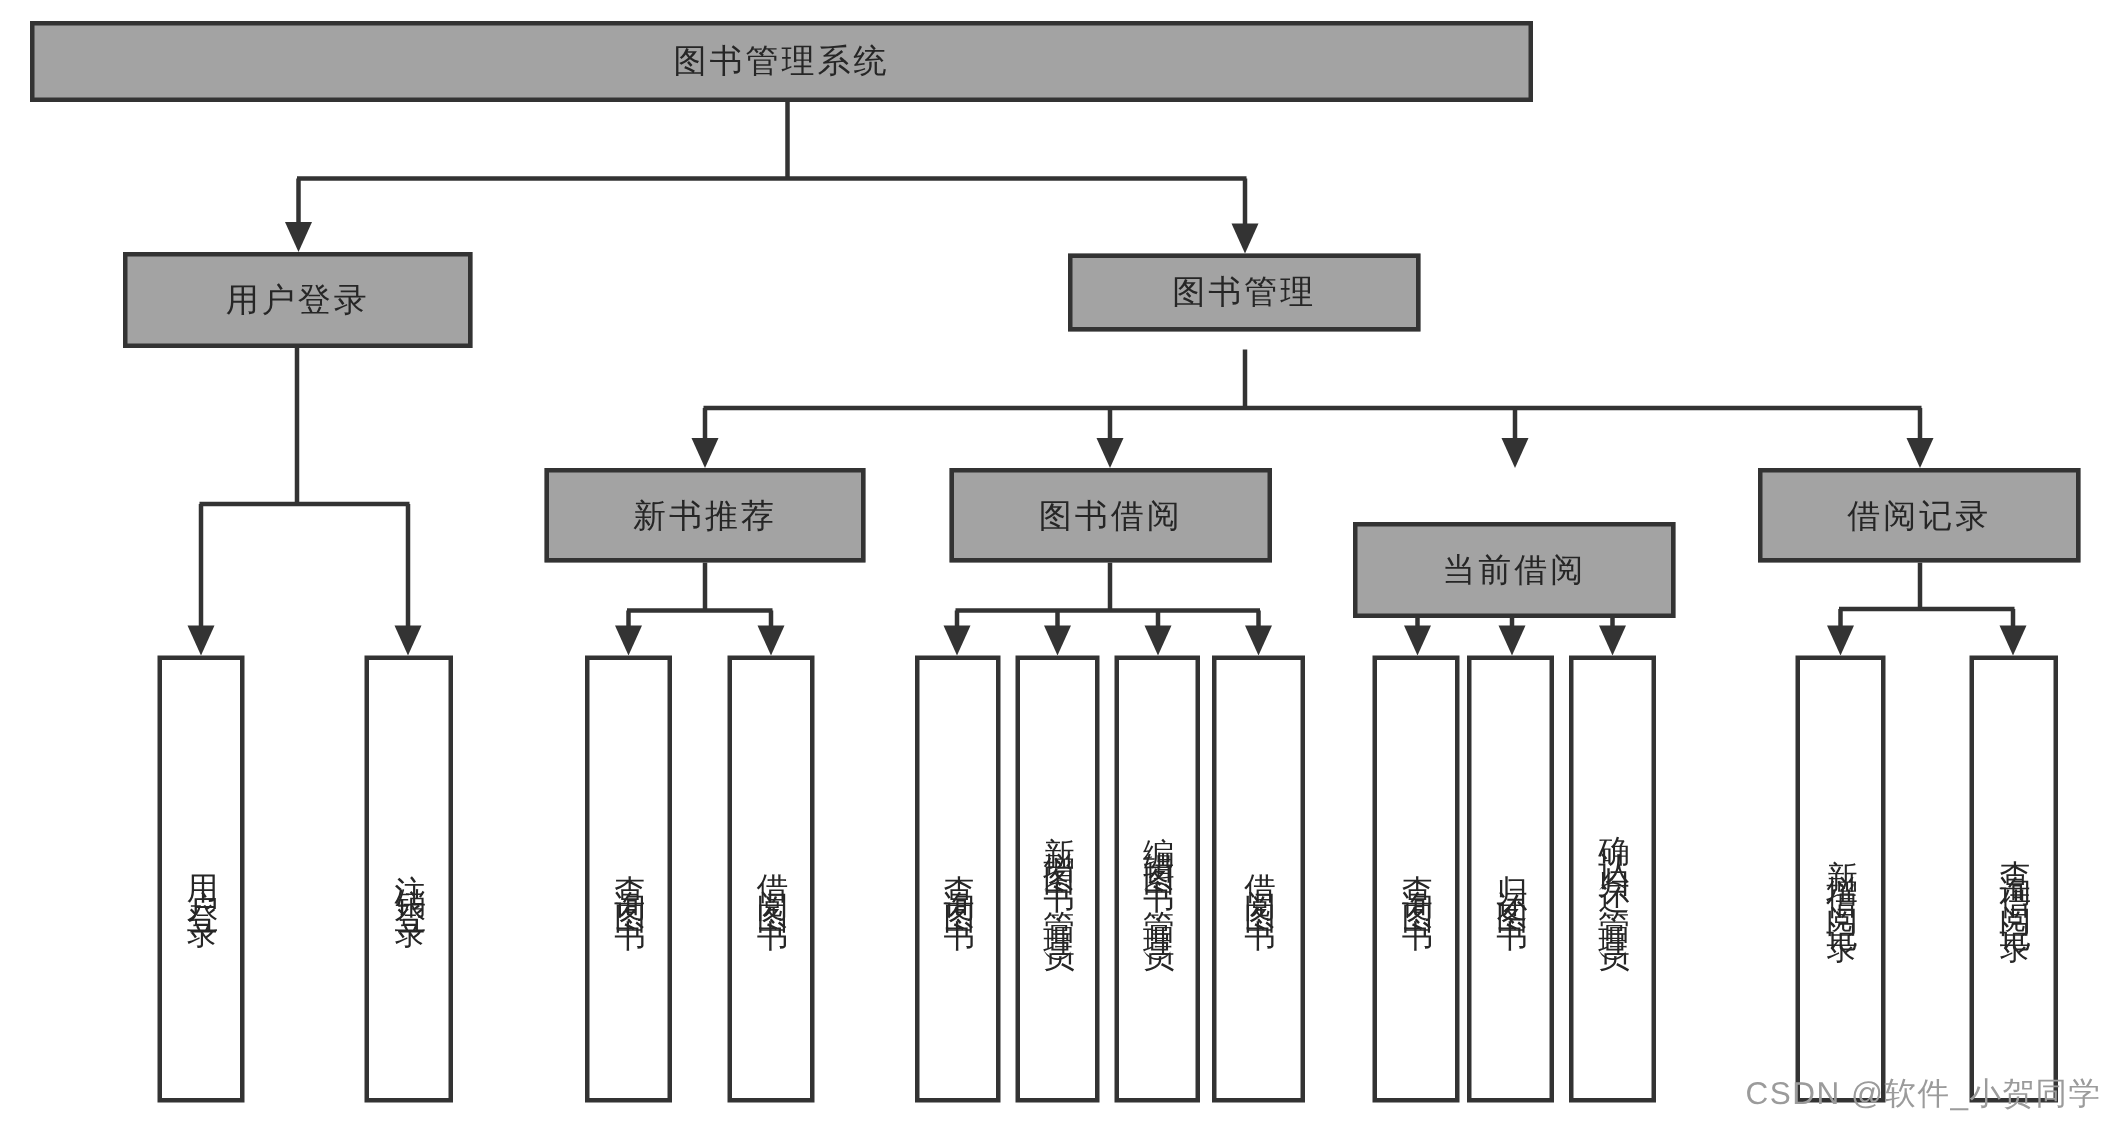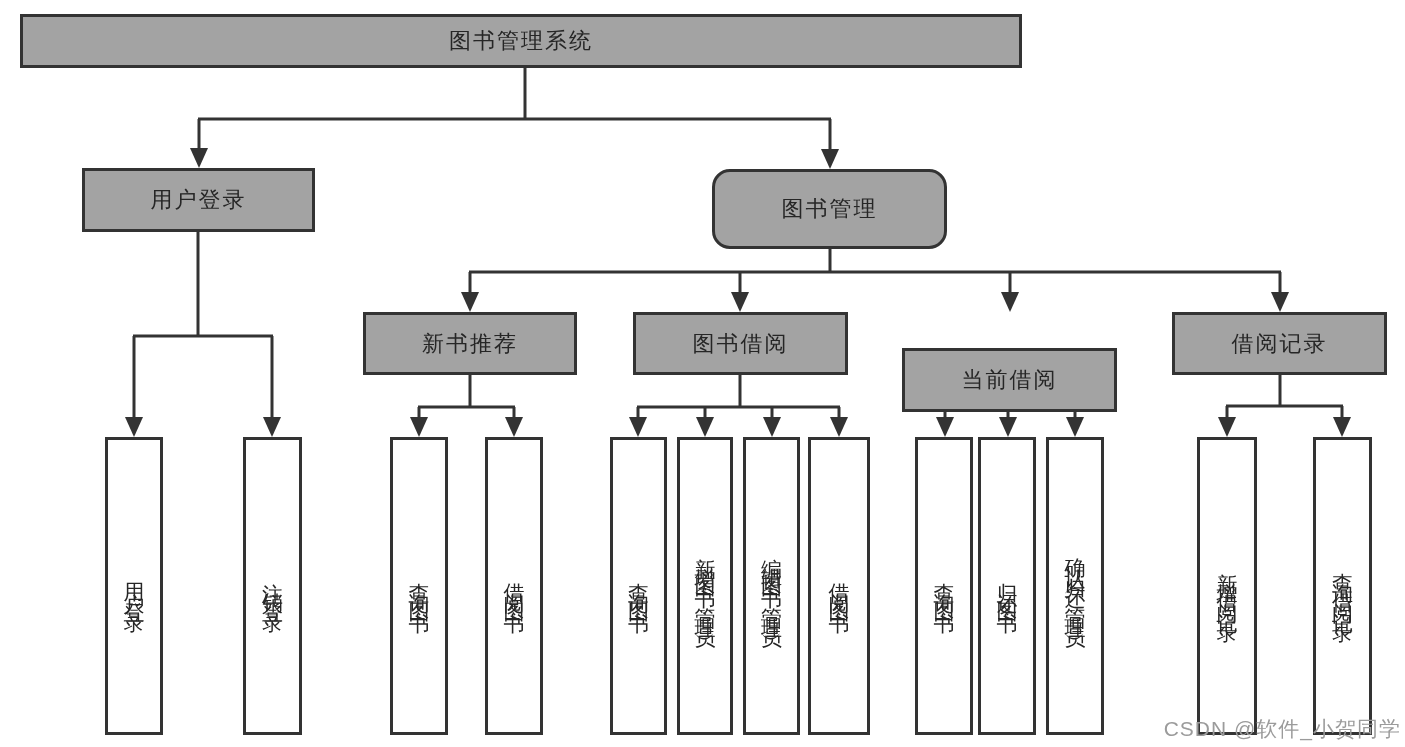--- a/index.html
+++ b/index.html
@@ -154,21 +154,21 @@
     </g>
   </svg>
 
   <div class="hbox" style="left:20px; top:14px; width:1002px; height:54px;">
     <span>图书管理系统</span>
   </div>
 
   <div class="hbox" style="left:82px; top:168px; width:233px; height:64px;">
     <span>用户登录</span>
   </div>
-  <div class="hbox" style="left:712px; top:169px; width:235px; height:80px;border-radius:18px;">
+  <div class="hbox" style="left:712px; top:169px; width:235px; height:52px;">
     <span>图书管理</span>
   </div>
 
   <div class="hbox" style="left:363px; top:312px; width:214px; height:63px;">
     <span>新书推荐</span>
   </div>
   <div class="hbox" style="left:633px; top:312px; width:215px; height:63px;text-align:right;">
     <span>图书借阅</span>
   </div>
   <div class="hbox" style="left:902px; top:312px; width:215px; height:64px;margin-top:36px;">

